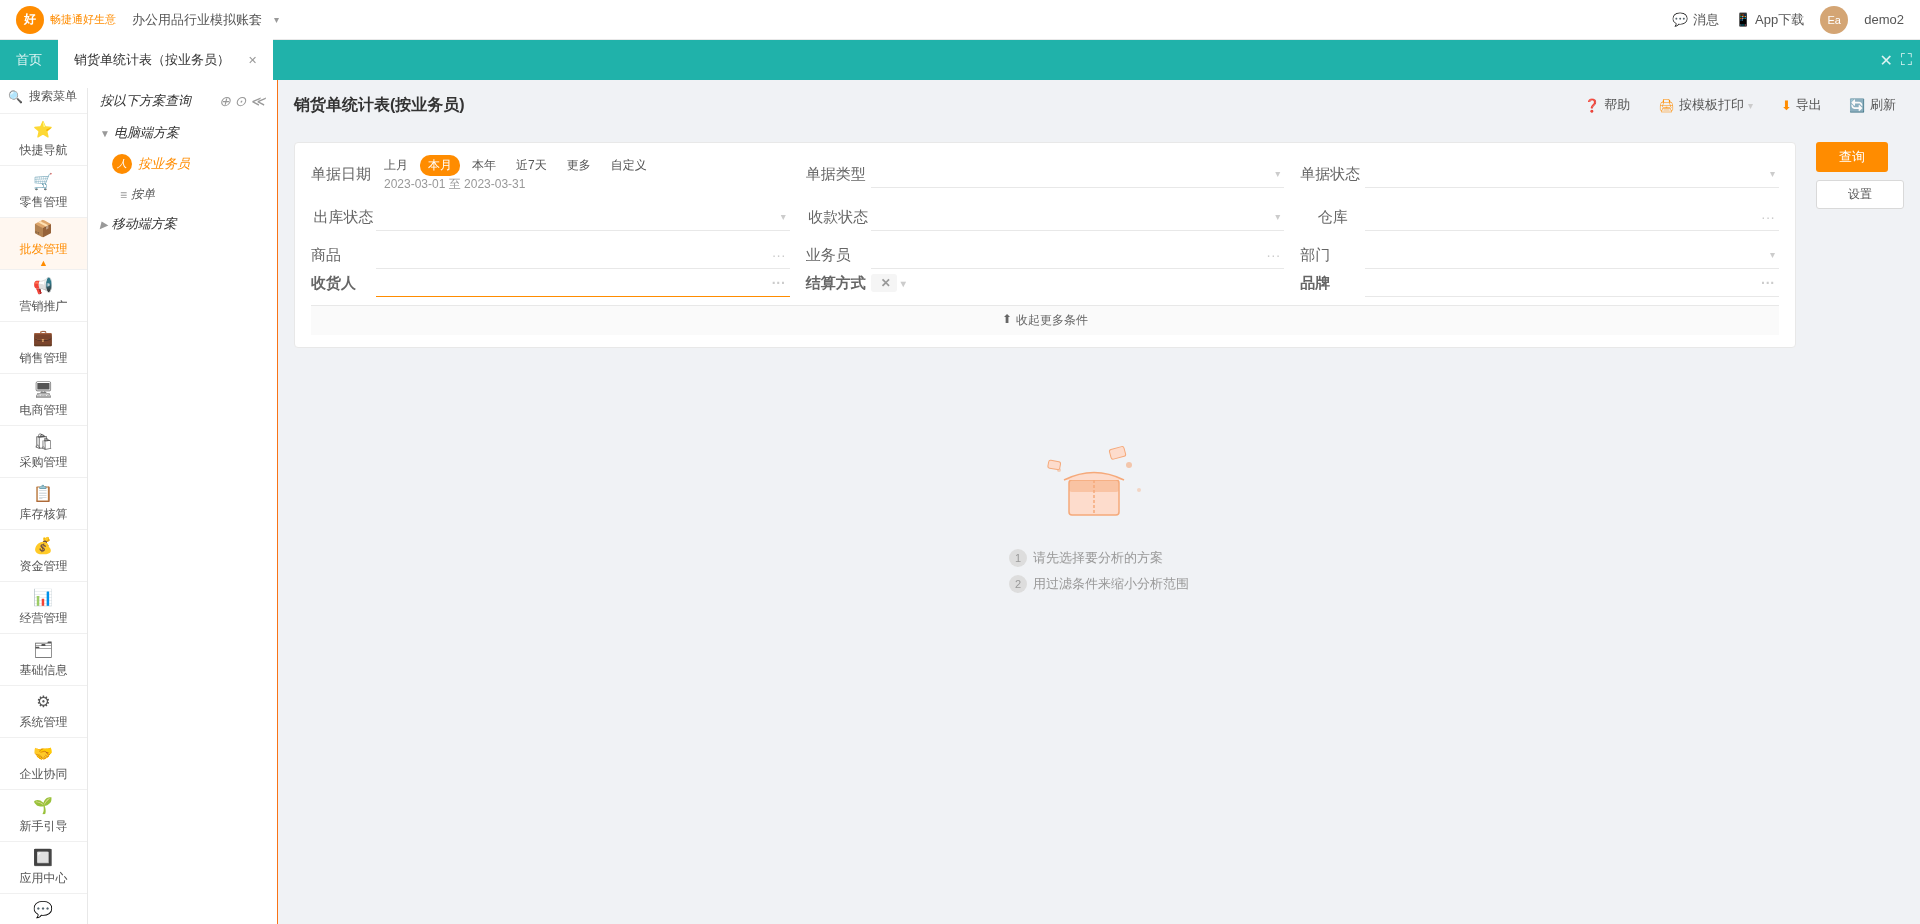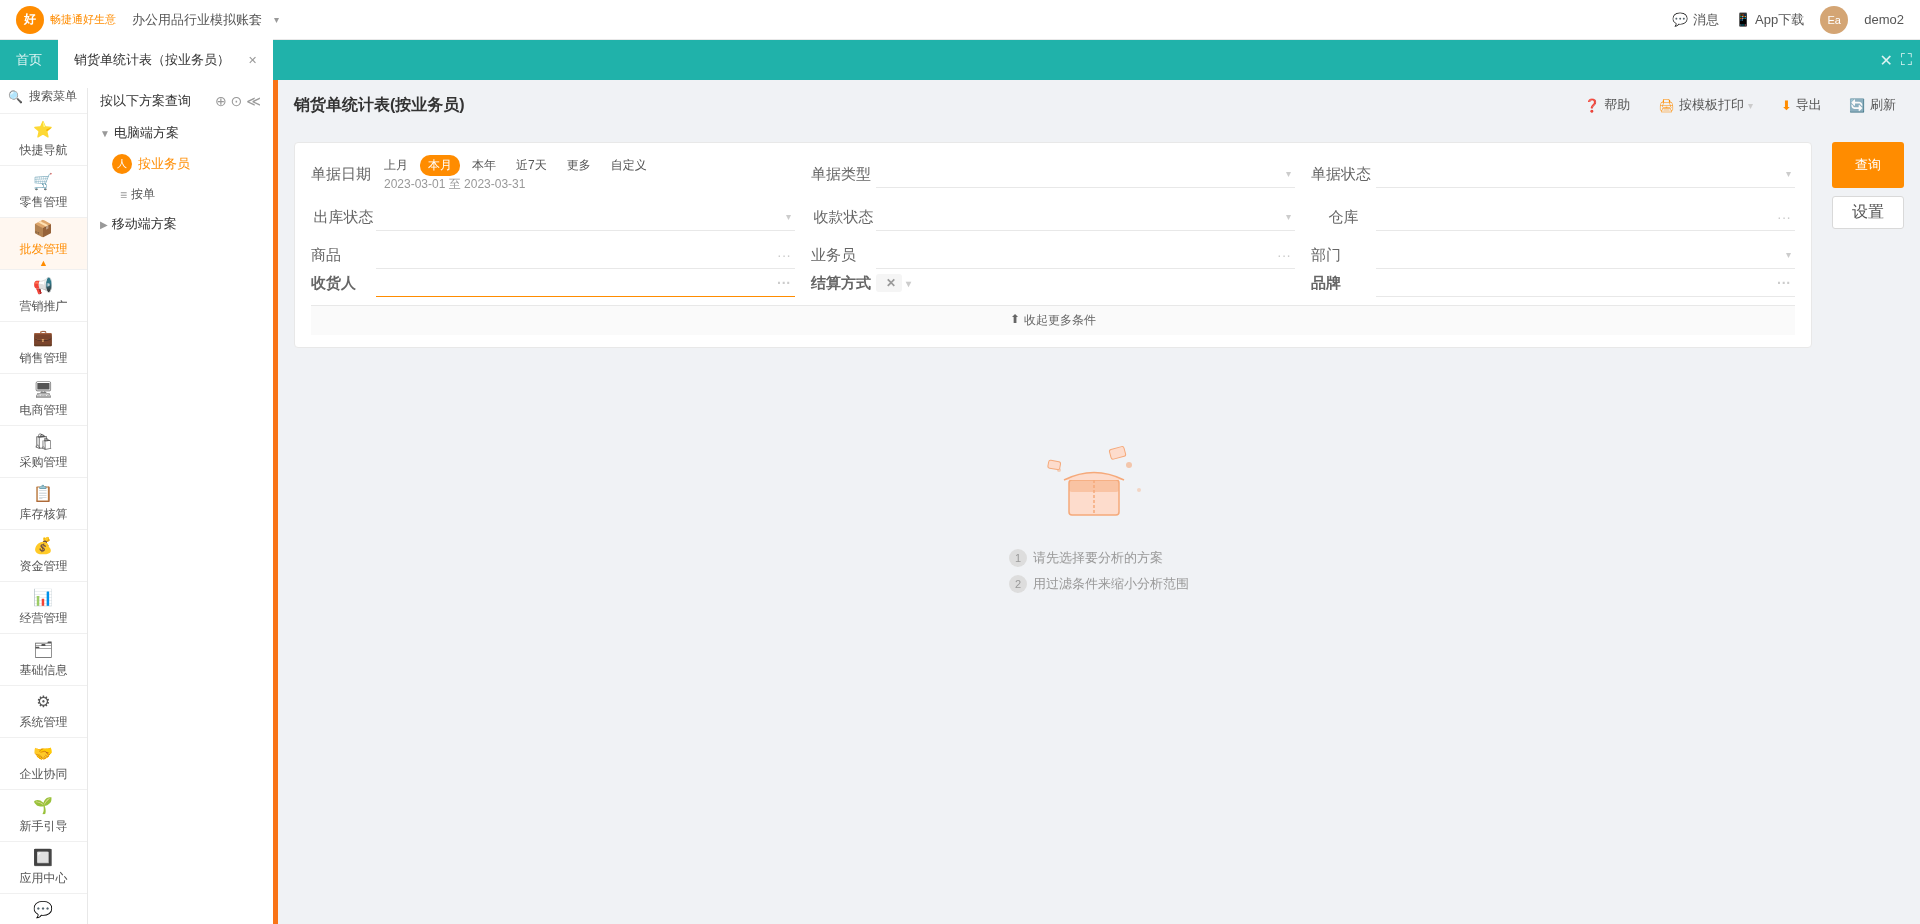--- a/index.html
+++ b/index.html
@@ -86,24 +86,25 @@
     .sidebar-search { padding: 8px; cursor: pointer; display: flex; align-items: center; gap: 6px; color: #555; font-size: 12px; border-bottom: 1px solid #f0f0f0; }
 
     
     .content-area { flex: 1; overflow: hidden; display: flex; flex-direction: column; }
 
     
     .content-with-panel { display: flex; height: 100%; }
 
     .left-panel {
       width: 190px;
-      border-right: 5px solid #f97316;
+      border-right: 1px solid #f97316;
       background: #fff;
       padding: 8px 0;
       flex-shrink: 0;
+      font-style: italic;
     }
     .left-panel-header {
       display: flex;
       align-items: center;
       justify-content: space-between;
       padding: 4px 12px;
       font-size: 13px;
       color: #333;
       margin-bottom: 4px;
     }
@@ -239,39 +240,39 @@
       justify-content: center;
       font-size: 11px;
       flex-shrink: 0;
     }
 
     
     .query-btn {
       background: #ff8c00;
       color: white;
       border: none;
-      padding: 14px 18px;
+      padding: 6px 18px;
       border-radius: 3px;
       cursor: pointer;
       font-size: 13px;
       display: block;
       width: 72px;
       text-align: center;
       margin-bottom: 4px;
     }
     .settings-btn {
       background: #fff;
       color: #555;
       border: 1px solid #d9d9d9;
       padding: 5px 18px;
       border-radius: 3px;
       cursor: pointer;
-      font-size: 16px;
+      font-size: 12px;
       display: block;
-      width: 72px;
+      width: 88px;
       text-align: center;
     }
 
     .btn-area { display: flex; flex-direction: column; gap: 4px; flex-shrink: 0; margin-left: 12px; }
 
     .row-3col { display: grid; grid-template-columns: 1fr 1fr 1fr; gap: 0 16px; align-items: center; }
     .row-3col .col { display: flex; align-items: center; gap: 0; min-width: 0; }
     .col-label { width: 65px; flex-shrink: 0; color: #666; font-size: 15px; }
     .col-input { flex: 1; min-width: 0; }
 

